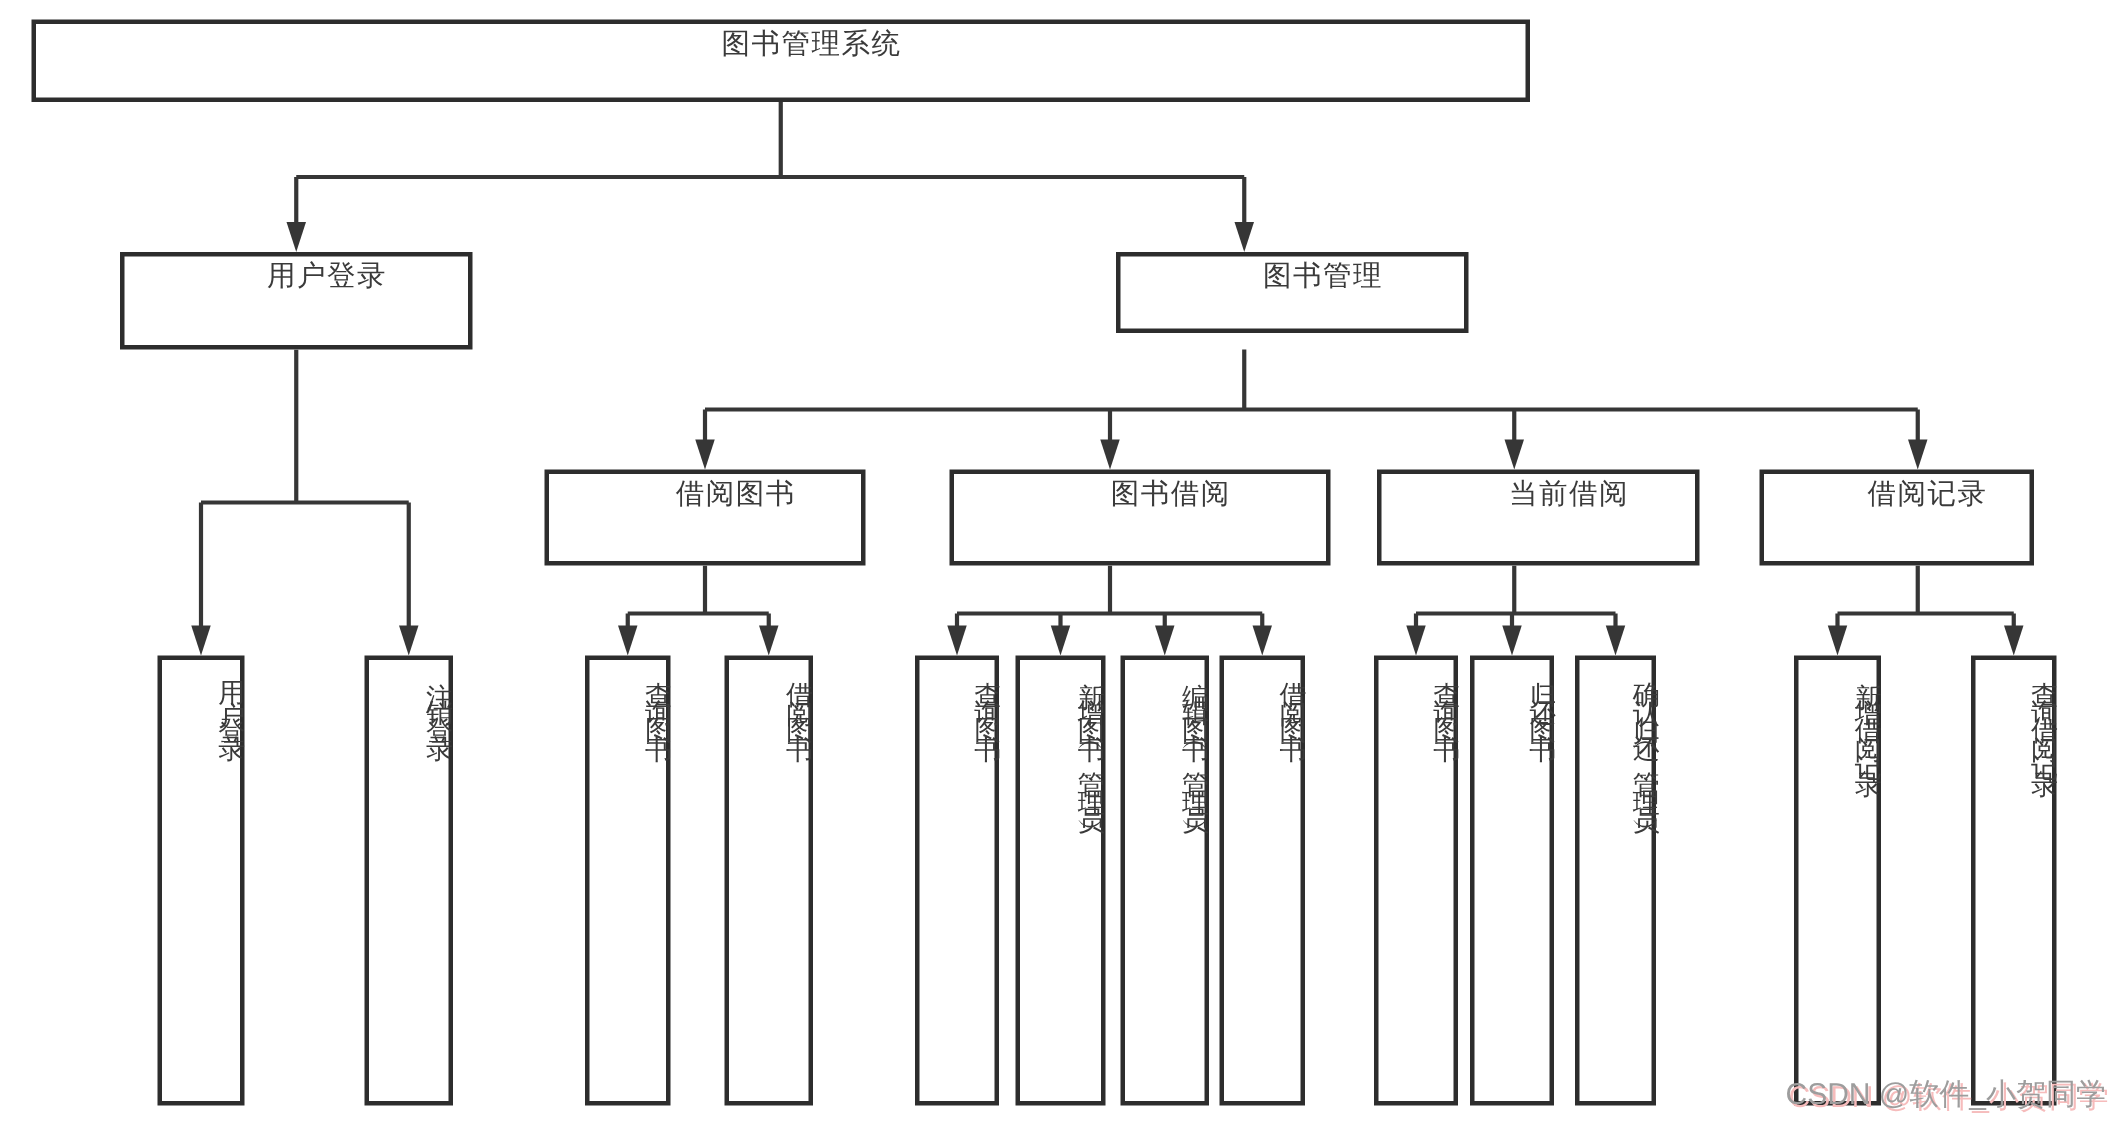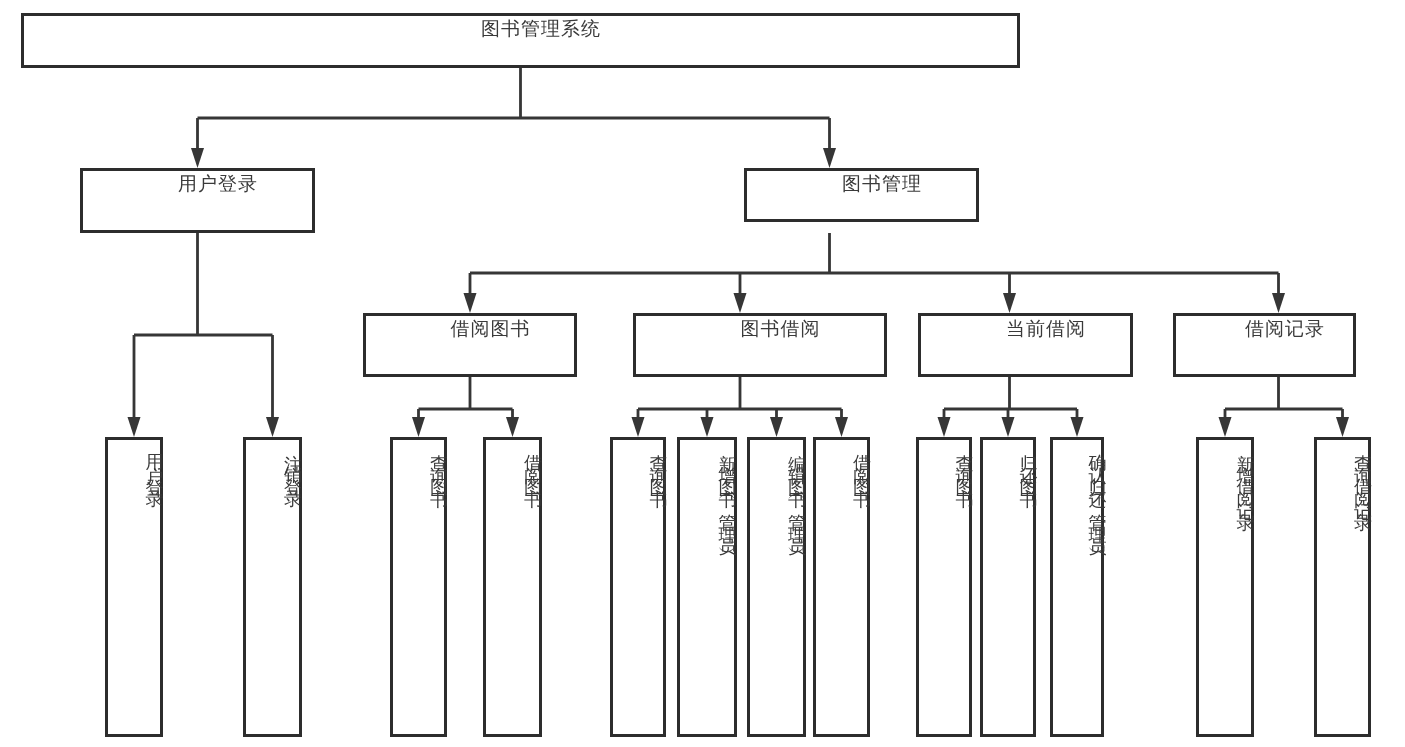--- a/index.html
+++ b/index.html
@@ -134,13 +134,14 @@
       <div class="box v" style="left: 1050px; top: 437px; width: 54px; height: 300px;">
         <span class="lbl">确认归还（管理员）</span>
       </div>
       <div class="box v" style="left: 1196px; top: 437px; width: 58px; height: 300px;">
         <span class="lbl">新增借阅记录</span>
       </div>
       <div class="box v" style="left: 1314px; top: 437px; width: 57px; height: 300px;">
         <span class="lbl">查询借阅记录</span>
       </div>
     </div>
+  <div class="watermark">CSDN @软件_小贺同学</div>
 </div>
 
 </body></html>

